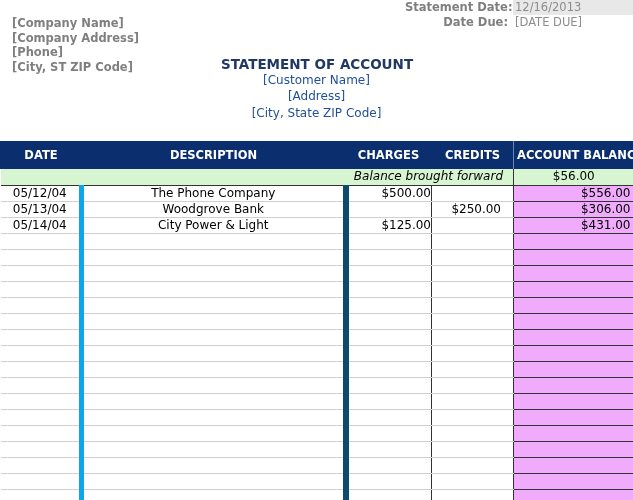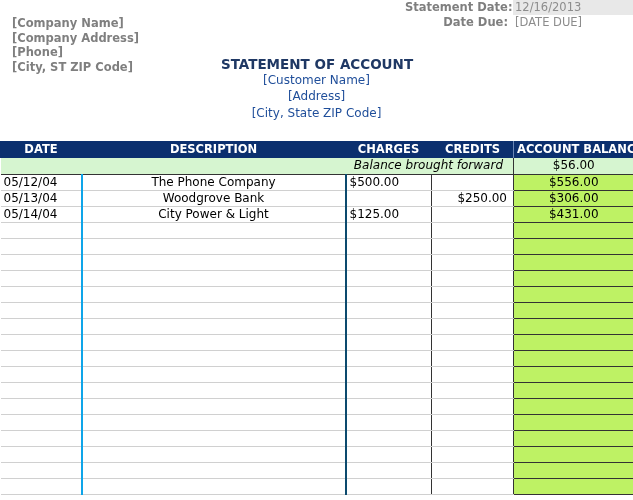--- a/index.html
+++ b/index.html
@@ -9,31 +9,31 @@
   .stmt { position: absolute; top: 0; left: 405px; font-size: 11.5px; line-height: 15px; }
   .stmt .row { display: flex; white-space: nowrap; }
   .stmt .lbl { width: 103px; text-align: right; font-weight: bold; color: #7f7f7f; padding-right: 5px; }
   .stmt .val { width: 120px; color: #8c8c8c; padding-left: 2px; }
   .stmt .val.shade { background: #e8e8e8; }
   .title { position: absolute; top: 56px; left: 0; width: 633px; text-align: center; }
   .title .main { font-size: 13.5px; font-weight: bold; color: #1f3864; padding-left: 1px; line-height: 16px; }
   .title .sub { font-size: 12px; color: #1f4e9a; line-height: 16.3px; }
   .tbl { position: absolute; top: 141px; left: 0; width: 633px; border-collapse: collapse; table-layout: fixed; font-size: 12px; }
   .tbl td, .tbl th { height: 16px; padding: 0 3px; box-sizing: border-box; white-space: nowrap; overflow: hidden; line-height: 15px; }
-  .tbl th { background: #0b2f6e; color: #ffffff; font-weight: bold; font-size: 11.5px; text-align: center; height: 17px; border-left: 1px solid #0b2f6e; }
+  .tbl th { background: #0b2f6e; color: #ffffff; font-weight: bold; font-size: 11.5px; text-align: center; height: 28px; border-left: 1px solid #0b2f6e; }
   .tbl th.thbal { border-left: 1px solid #6a86b5; }
   .tbl tr.fwd td { background: #d6f5d0; border-bottom: 1px solid #333; }
   .tbl tr.fwd td.fwdlbl { text-align: right; font-style: italic; padding-right: 10px; }
   .tbl tr.fwd td.bal { border-left: 1px solid #333; text-align: center; }
   .tbl tr.drow td { border-bottom: 1px solid #d0d0d0; }
-  .tbl td.c-date { border-right: 2px solid #0ea5e9; }
-  .tbl td.c-desc { text-align: center; border-right: 2px solid #0c4a6e; }
-  .tbl td.c-chg { border-right: 1px solid #333; padding-right: 6px; }
-  .tbl td.c-crd { text-align: right; border-right: 1px solid #333; padding-right: 6px; }
-  .tbl td.c-bal { text-align: center; background: #bef264; border-bottom: 1px solid #333 !important; }
+  .tbl td.c-date { text-align: center; border-right: 5px solid #0ea5e9; }
+  .tbl td.c-desc { text-align: center; border-right: 6px solid #0c4a6e; }
+  .tbl td.c-chg { text-align: right; border-right: 1px solid #333; padding-right: 0; }
+  .tbl td.c-crd { text-align: right; border-right: 1px solid #333; padding-right: 12px; }
+  .tbl td.c-bal { text-align: right; background: #f0abfc; border-bottom: 1px solid #333 !important; }
   .tbl col.w-date { width: 81px; }
   .tbl col.w-desc { width: 264px; }
   .tbl col.w-chg { width: 86px; }
   .tbl col.w-crd { width: 82px; }
   .tbl col.w-bal { width: 120px; }
 </style>
 </head>
 <body>
 
 <div class="co">

